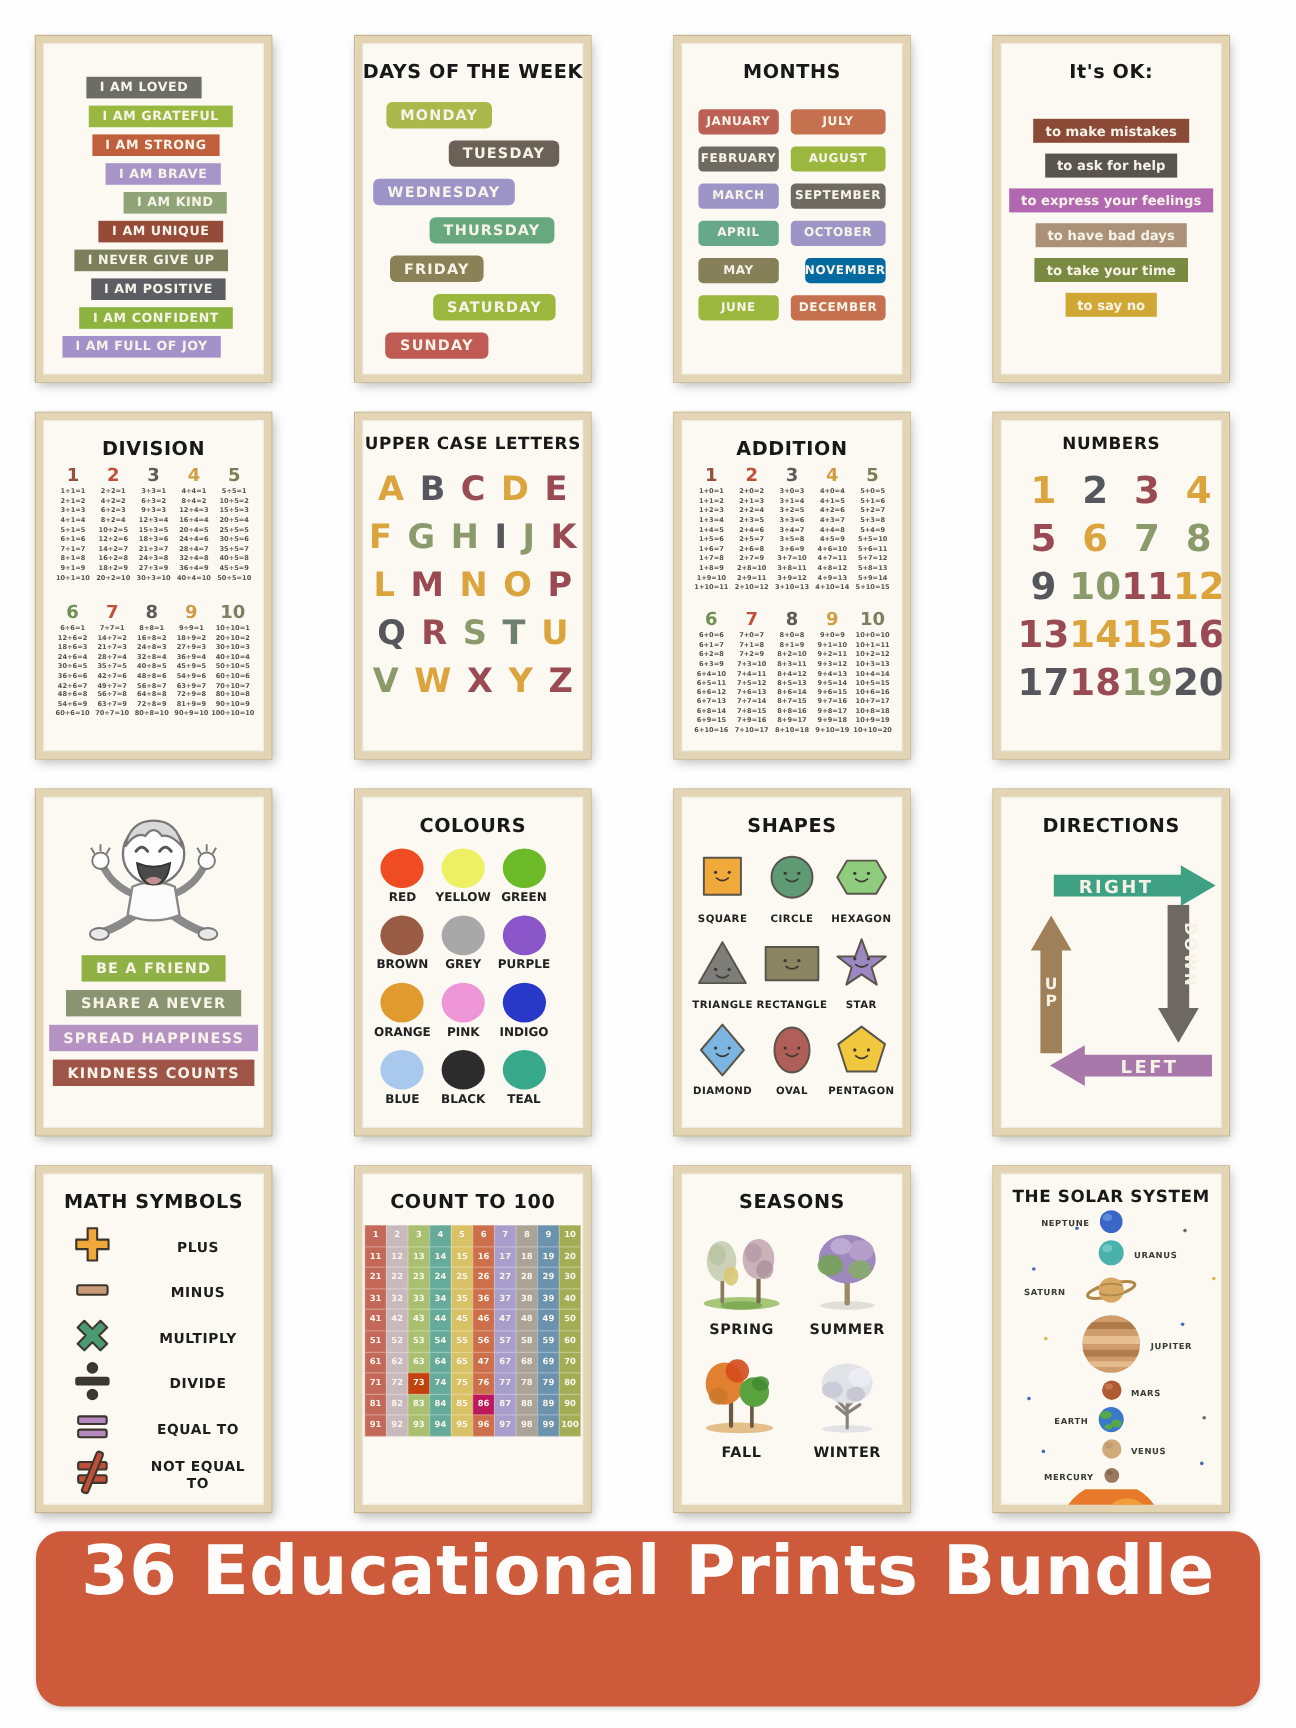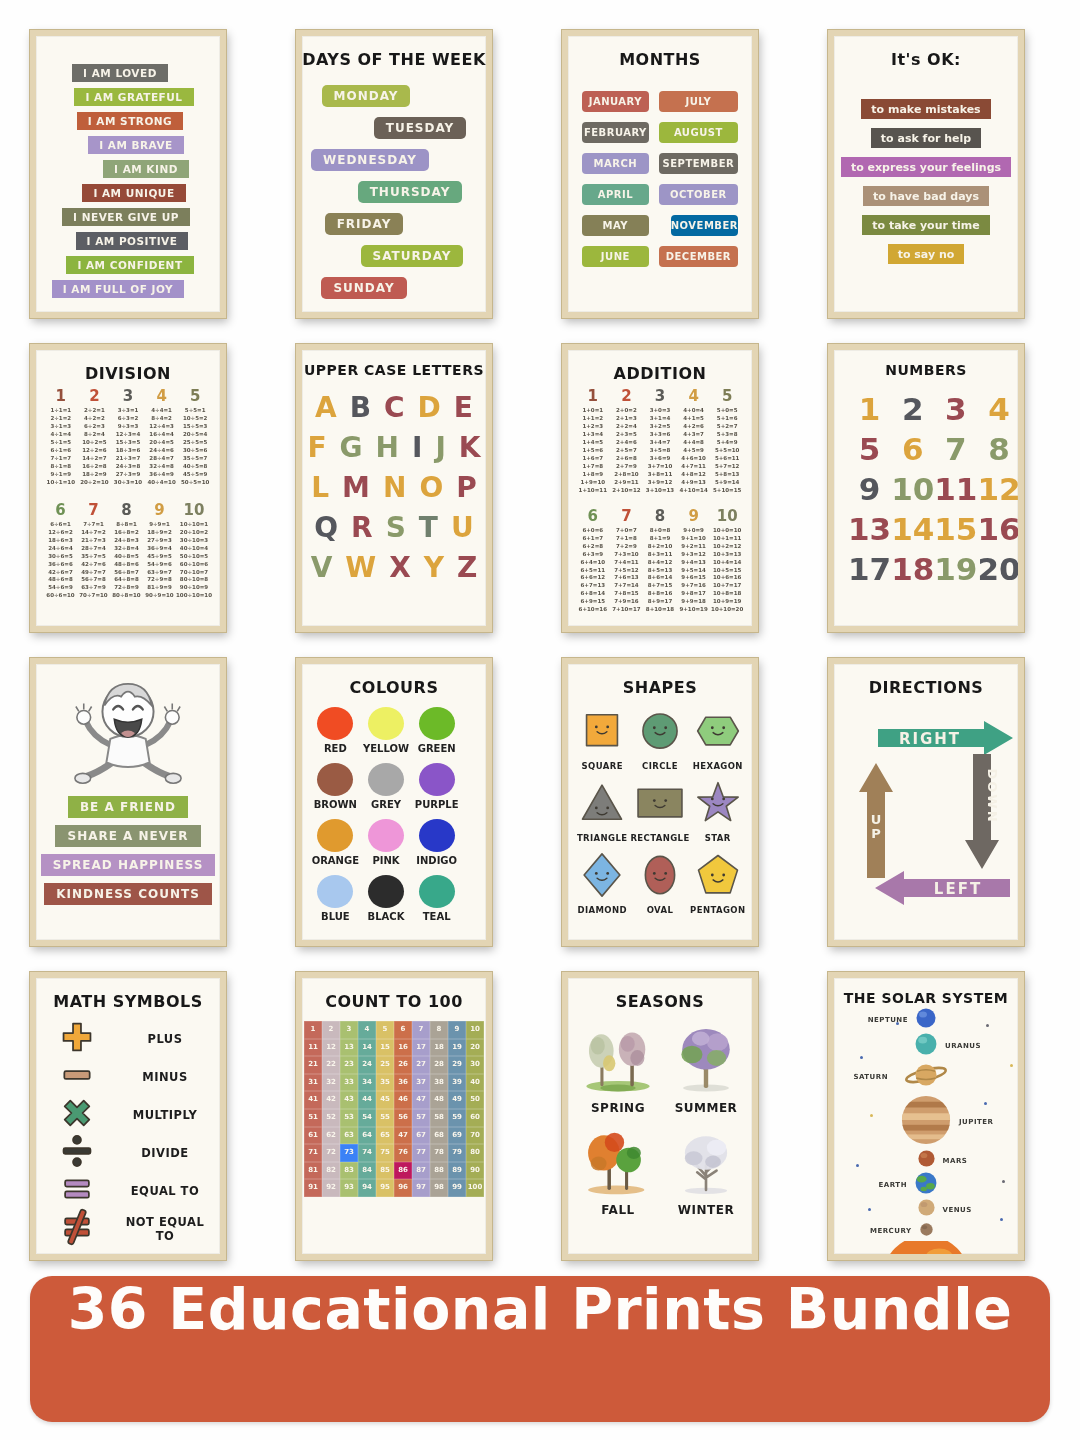--- a/index.html
+++ b/index.html
@@ -811,21 +811,21 @@
         <span style="background: rgb(169, 192, 112);">63</span>
         <span style="background: rgb(102, 171, 154);">64</span>
         <span style="background: rgb(217, 193, 102);">65</span>
         <span style="background: rgb(204, 111, 74);">47</span>
         <span style="background: rgb(167, 158, 203);">67</span>
         <span style="background: rgb(170, 163, 150);">68</span>
         <span style="background: rgb(107, 147, 173);">69</span>
         <span style="background: rgb(164, 173, 85);">70</span>
         <span style="background: rgb(196, 105, 90);">71</span>
         <span style="background: rgb(201, 185, 189);">72</span>
-        <span style="background: #3b82f6;">73</span>
+        <span style="background: #c2410c;">73</span>
         <span style="background: rgb(102, 171, 154);">74</span>
         <span style="background: rgb(217, 193, 102);">75</span>
         <span style="background: rgb(204, 111, 74);">76</span>
         <span style="background: rgb(167, 158, 203);">77</span>
         <span style="background: rgb(170, 163, 150);">78</span>
         <span style="background: rgb(107, 147, 173);">79</span>
         <span style="background: rgb(164, 173, 85);">80</span>
         <span style="background: rgb(196, 105, 90);">81</span>
         <span style="background: rgb(201, 185, 189);">82</span>
         <span style="background: rgb(169, 192, 112);">83</span>

